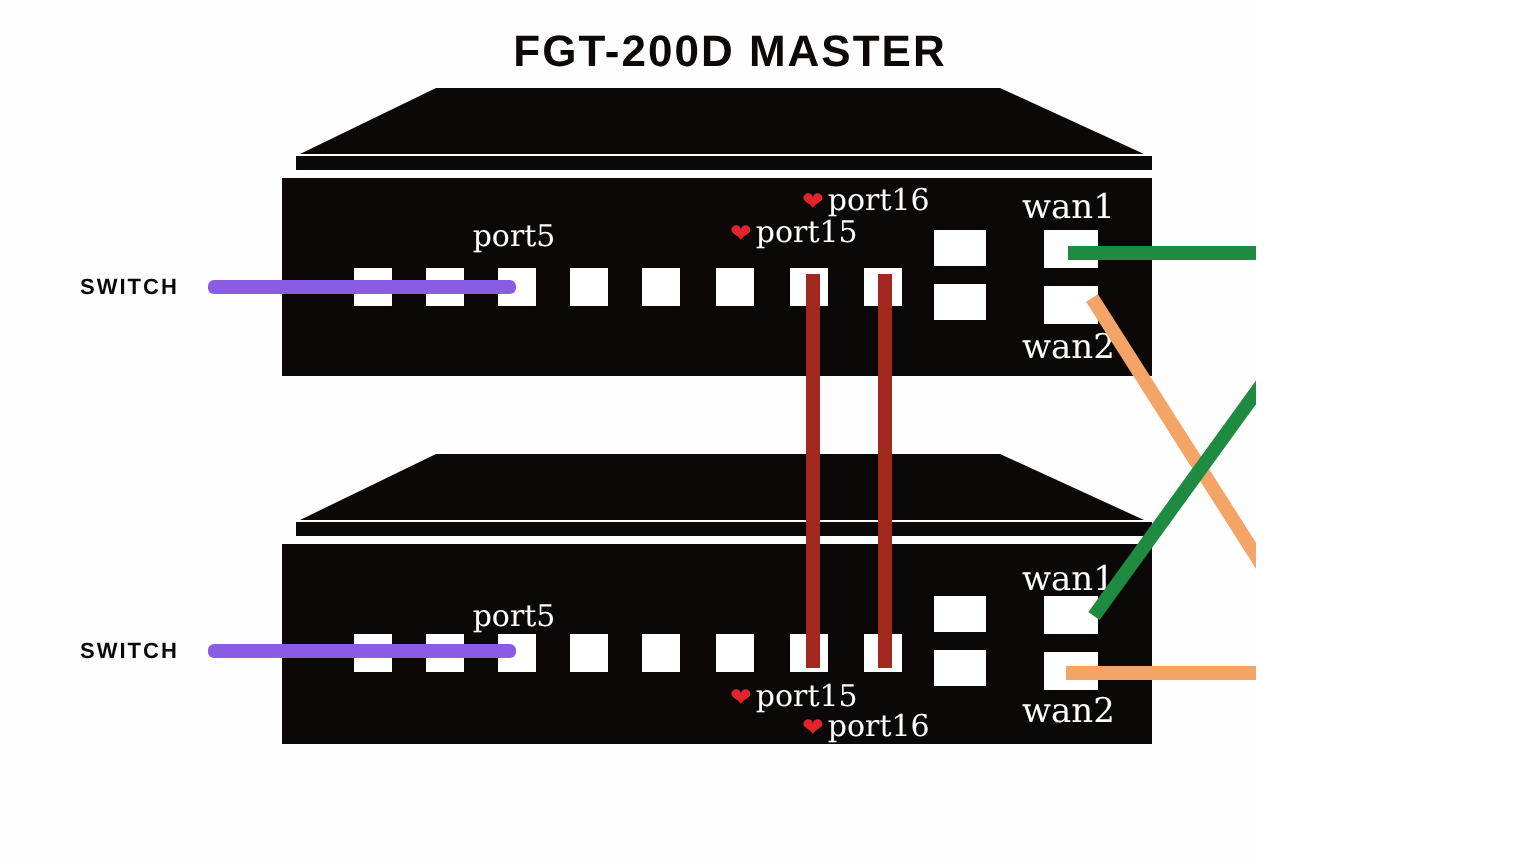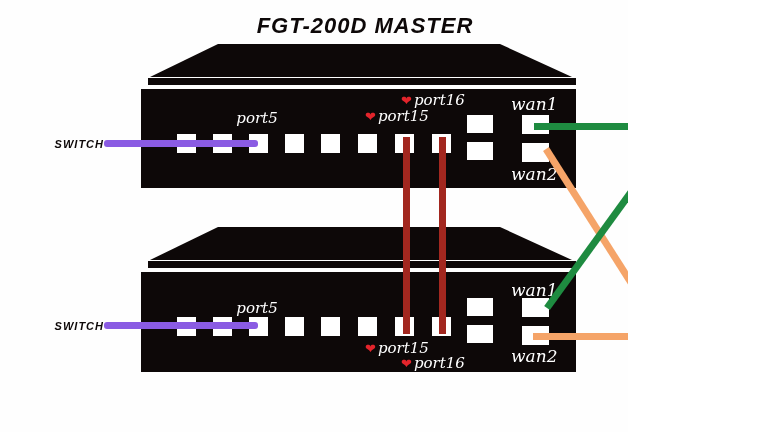--- a/index.html
+++ b/index.html
@@ -1,39 +1,39 @@
 <!DOCTYPE html>
 <html><head>
 <meta charset="utf-8">
 <style>
   html,body{margin:0;padding:0;background:#ffffff;}
   #stage{
     position:relative;width:628px;height:432px;background:#fefefe;
-    font-family:"Liberation Sans",sans-serif;overflow:hidden;font-style:italic;
+    font-family:"Liberation Sans",sans-serif;overflow:hidden;
   }
   
   .dev-title{
     position:absolute;left:150px;width:430px;text-align:center;
     font-weight:800;font-size:22px;letter-spacing:1px;color:#0d0808;
   }
   
   .chassis-top{position:absolute;left:150px;width:422px;height:33px;background:#0d0808;
     clip-path:polygon(68px 0,350px 0,422px 100%,0 100%);}
   .chassis-lid{position:absolute;left:148px;width:428px;height:7px;background:#0d0808;}
   .chassis-body{position:absolute;left:141px;width:435px;height:99px;background:#0d0808;}
   
   .port{position:absolute;width:19px;height:19px;background:#ffffff;}
   .grid-port{position:absolute;width:26px;height:18px;background:#ffffff;}
   .wan-port{position:absolute;width:27px;height:19px;background:#ffffff;}
   
   .dlabel{position:absolute;color:#ffffff;font-family:"DejaVu Serif",serif;font-size:15px;line-height:16px;white-space:nowrap;}
   .wlabel{position:absolute;color:#ffffff;font-family:"DejaVu Serif",serif;font-size:17px;line-height:18px;width:46px;text-align:center;white-space:nowrap;}
   .heart{color:#e3242b;font-size:13px;margin-right:2px;font-family:"DejaVu Sans",sans-serif;}
   
-  .switch-label{position:absolute;left:40px;width:64px;text-align:right;
+  .switch-label{position:absolute;left:40px;width:64px;text-align:left;
     font-weight:700;font-size:11px;letter-spacing:1px;color:#0d0808;}
   
   .hlink,.vlink{position:absolute;}
   .purple{background:#8a5be3;}
   .redline{background:#a2271f;}
   .greenline{background:#1e8b40;}
   .orangeline{background:#f5a468;}
   svg.overlay{position:absolute;left:0;top:0;pointer-events:none;}
   
   .isp-label{position:absolute;width:84px;text-align:center;font-weight:800;font-size:26px;color:#0d0808;letter-spacing:1px;}

